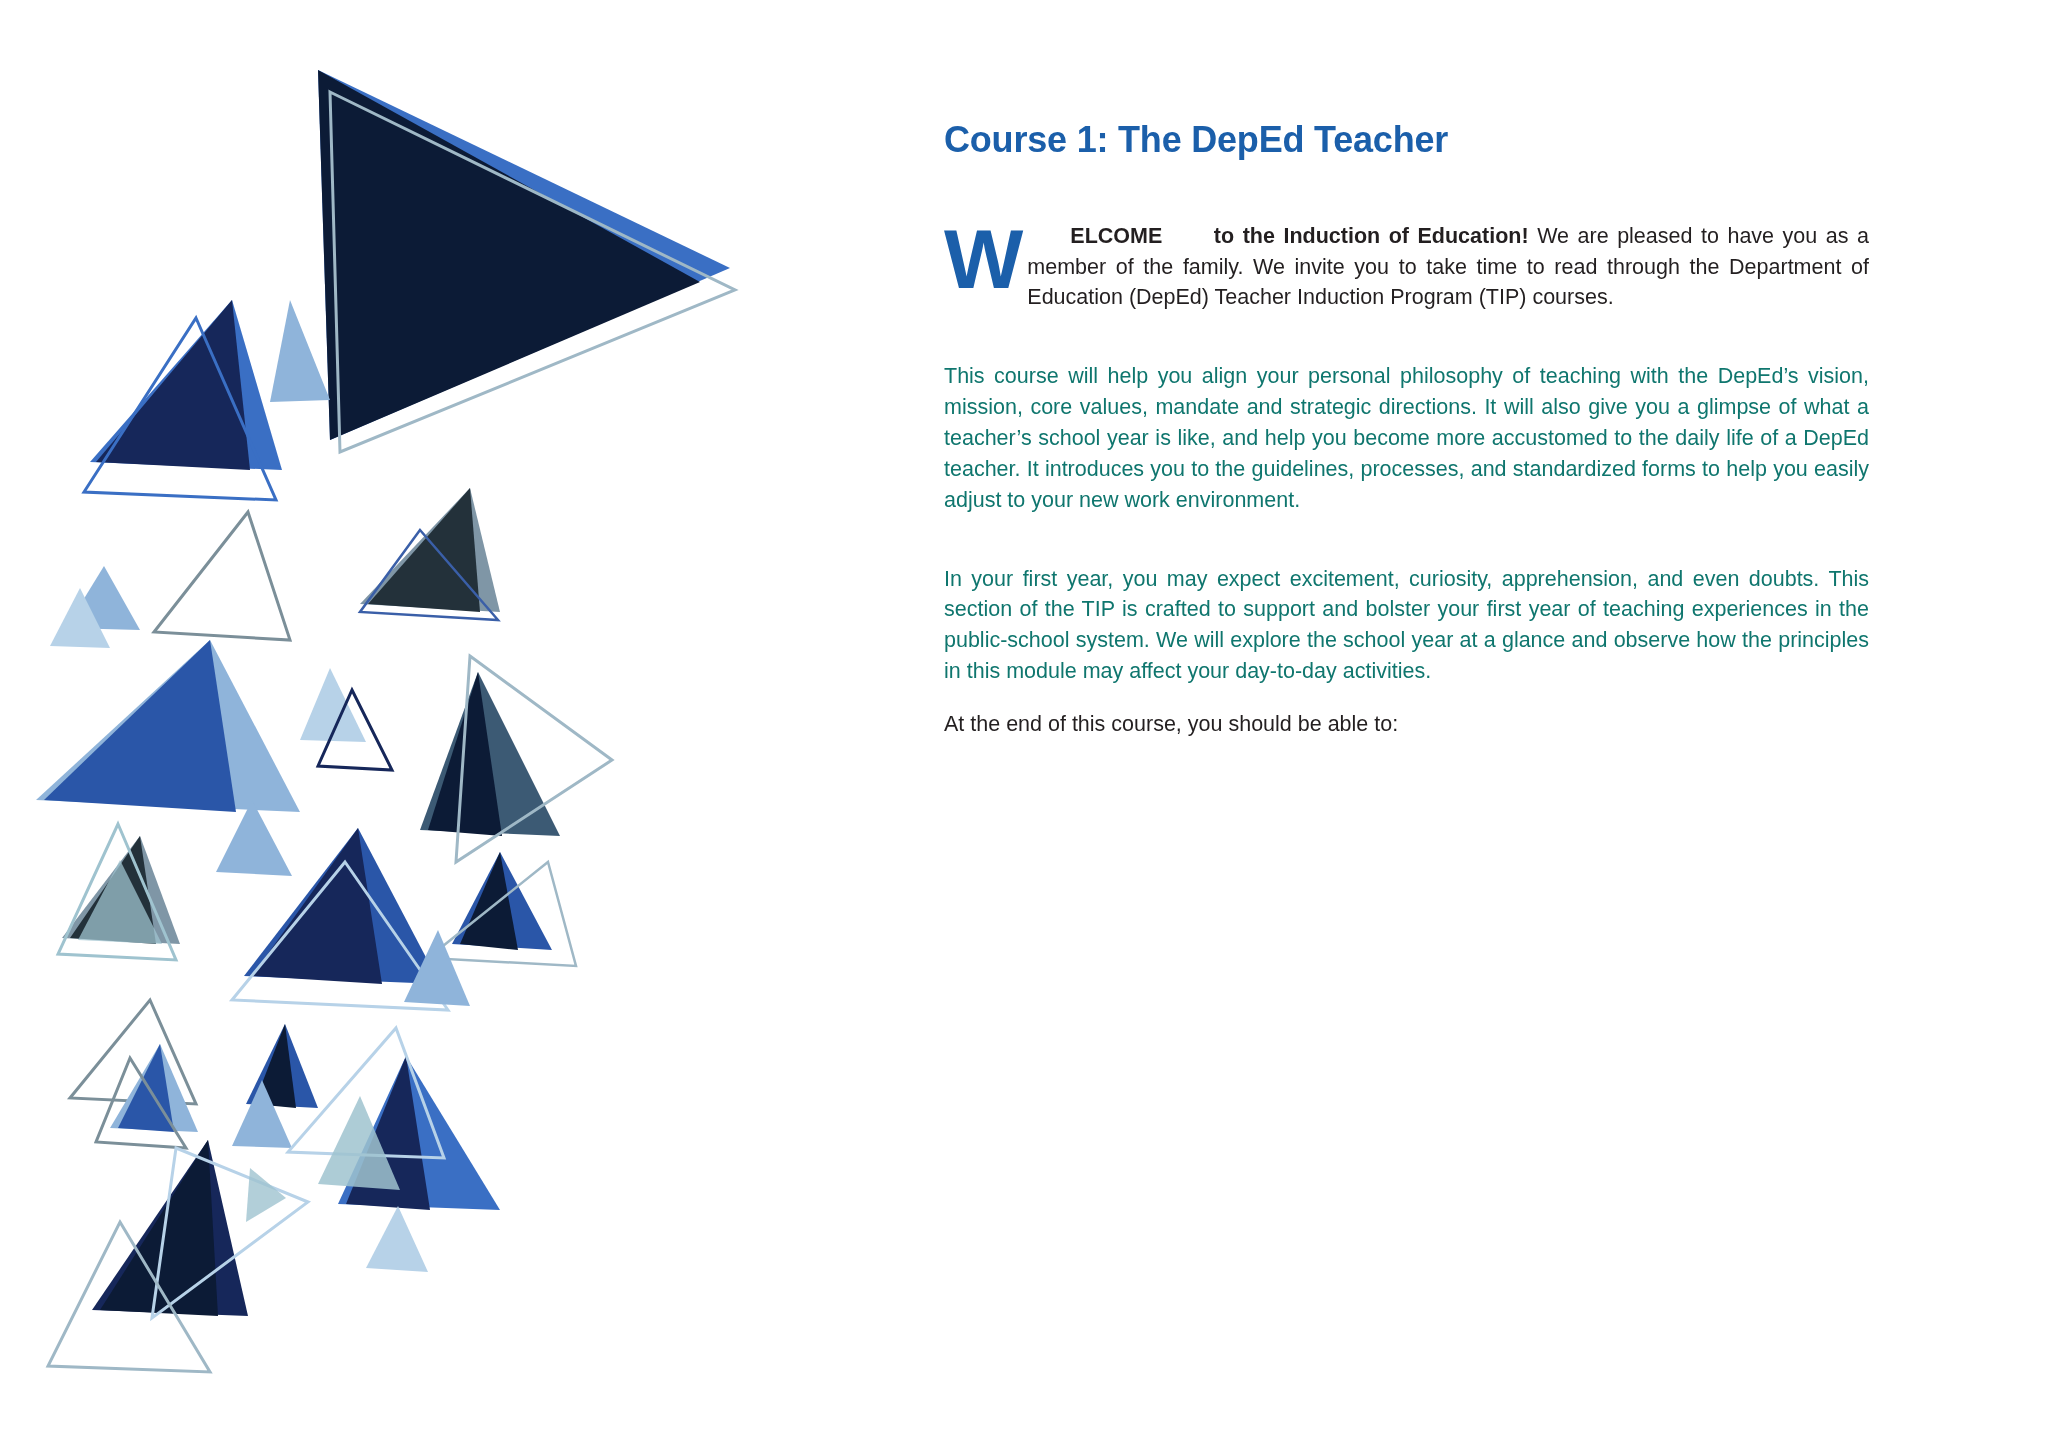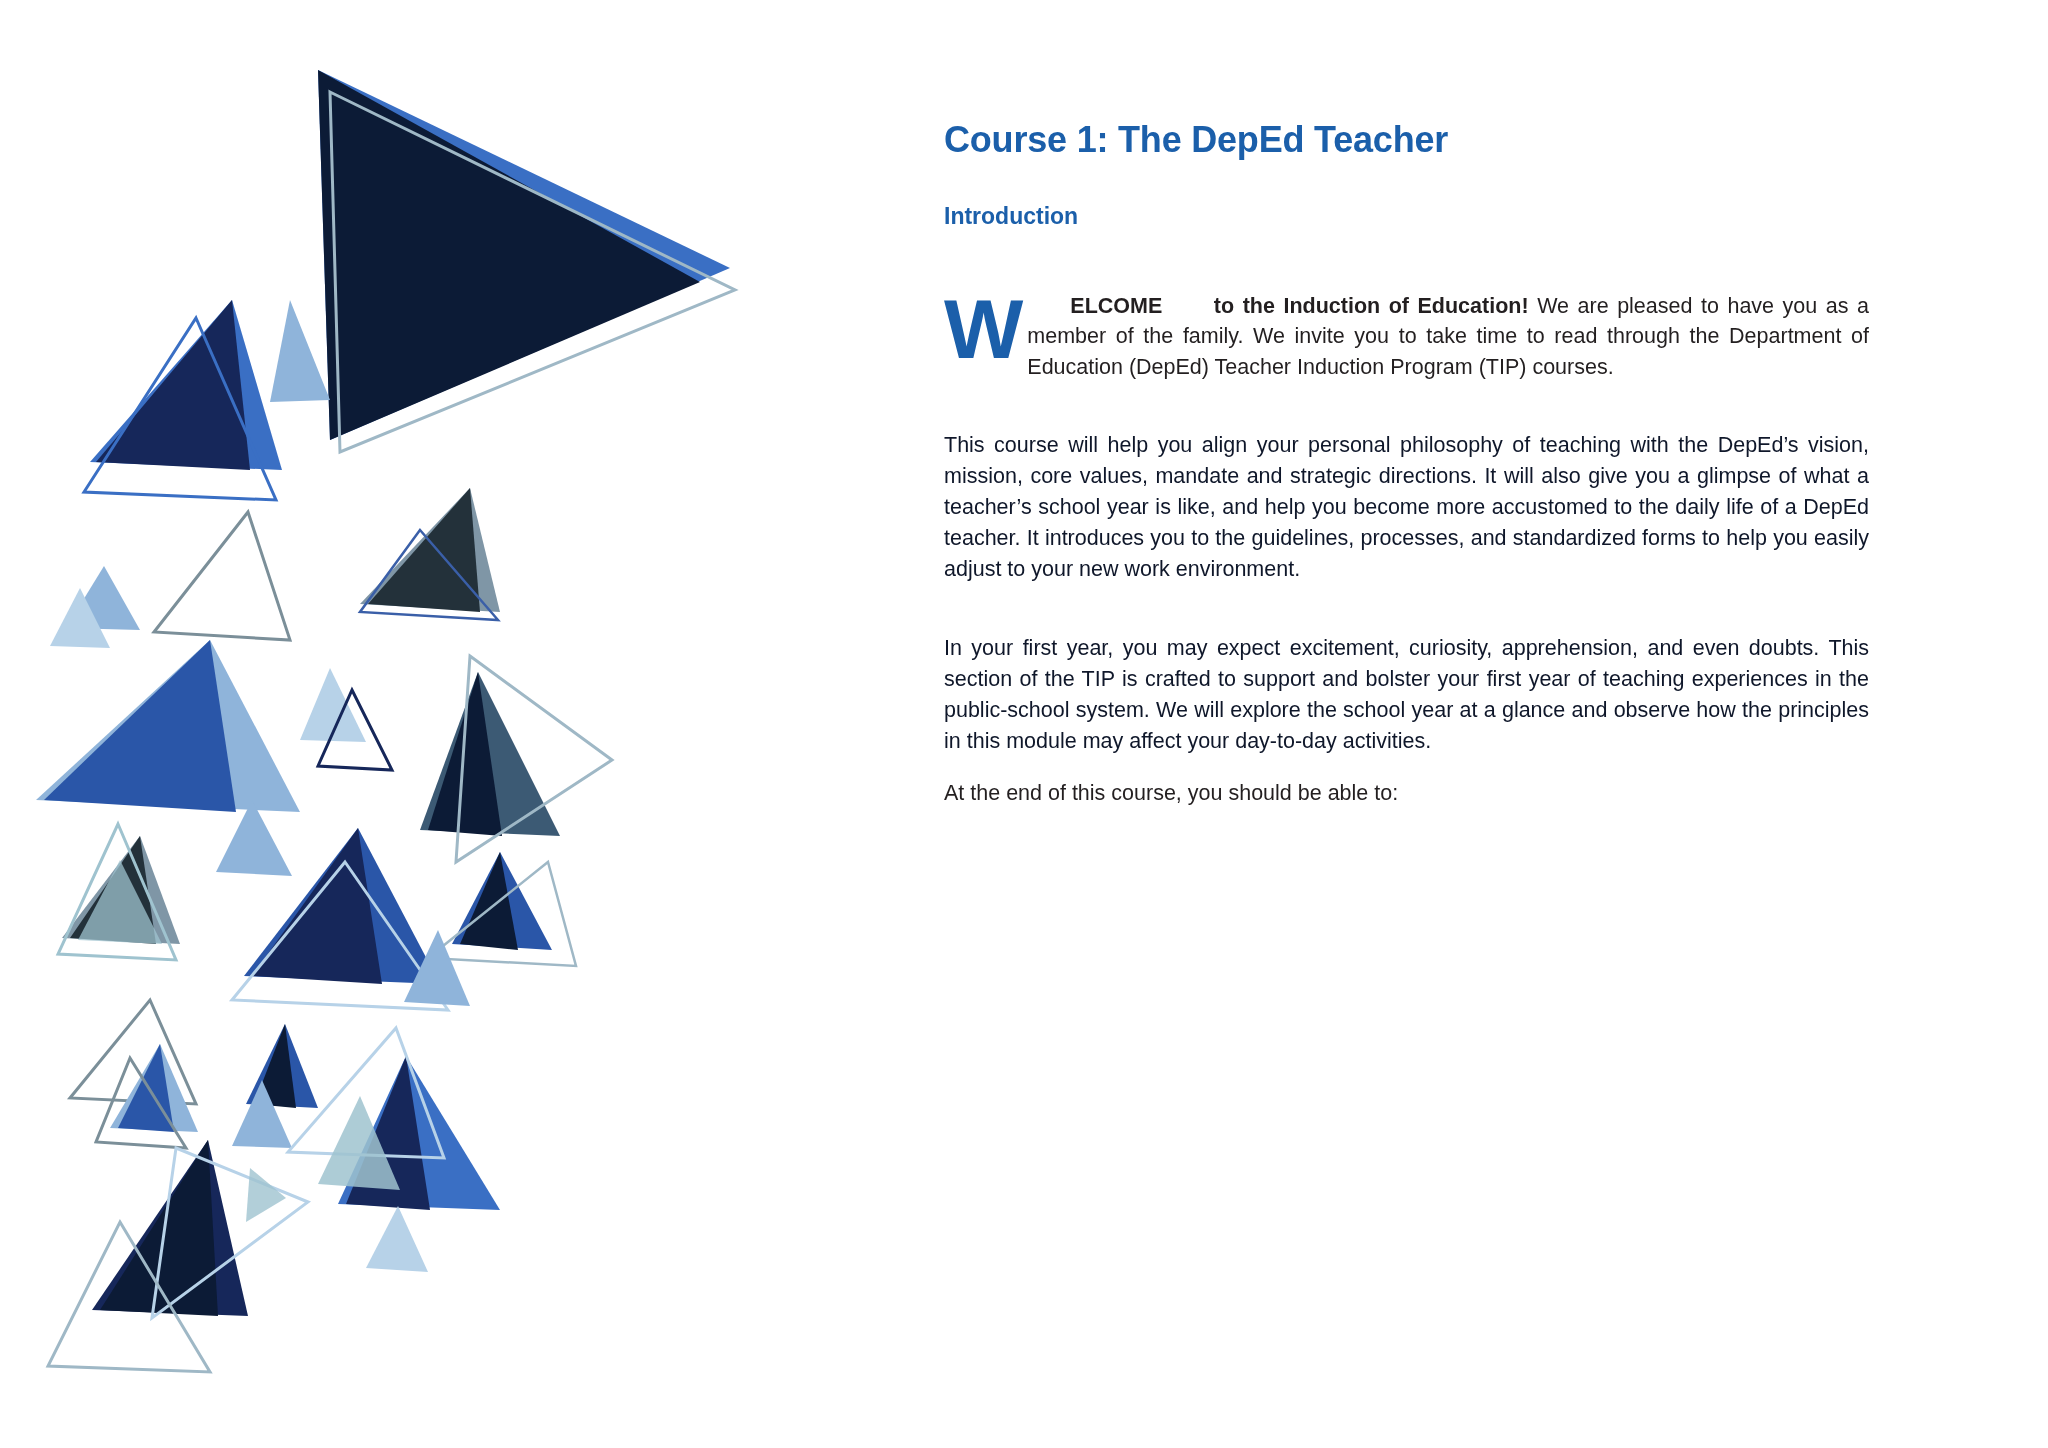--- a/index.html
+++ b/index.html
@@ -75,21 +75,21 @@
   .intro-lead {
     font-weight: bold;
     margin-left: 43px;
   }
 
   .body-para {
     margin-top: 48px;
     font-size: 21.5px;
     line-height: 1.44;
     text-align: justify;
-    color: #0f172a;
+    color: #0f766e;
   }
 
   .outcomes-heading {
     margin-top: 82px;
     font-size: 30px;
     font-weight: bold;
     color: #1b5faa;
     line-height: 1.2;
   }
 
@@ -174,21 +174,20 @@
 
       <polygon points="398,1206 428,1272 366,1268" fill="#b7d2e8"></polygon>
       <polygon points="250,1168 286,1198 246,1222" fill="#9fc3cf" opacity="0.8"></polygon>
     </svg>
   </div>
 
   <div class="content">
 
     <h1 class="course-title">Course 1: The DepEd Teacher</h1>
 
-    <h2 class="section-label">Introduction</h2>
 
     <p class="intro-block">
       <span class="dropcap">W</span><span class="intro-lead">ELCOME</span><span class="intro-lead"> to the Induction of Education!</span><span> We are pleased to have you as a member of the family. We invite you to take time to read through the Department of Education (DepEd) Teacher Induction Program (TIP) courses.</span>
     </p>
 
     <p class="body-para">This course will help you align your personal philosophy of teaching with the DepEd’s vision, mission, core values, mandate and strategic directions. It will also give you a glimpse of what a teacher’s school year is like, and help you become more accustomed to the daily life of a DepEd teacher. It introduces you to the guidelines, processes, and standardized forms to help you easily adjust to your new work environment.</p>
 
     <p class="body-para">In your first year, you may expect excitement, curiosity, apprehension, and even doubts. This section of the TIP is crafted to support and bolster your first year of teaching experiences in the public-school system. We will explore the school year at a glance and observe how the principles in this module may affect your day-to-day activities.</p>
 
 

